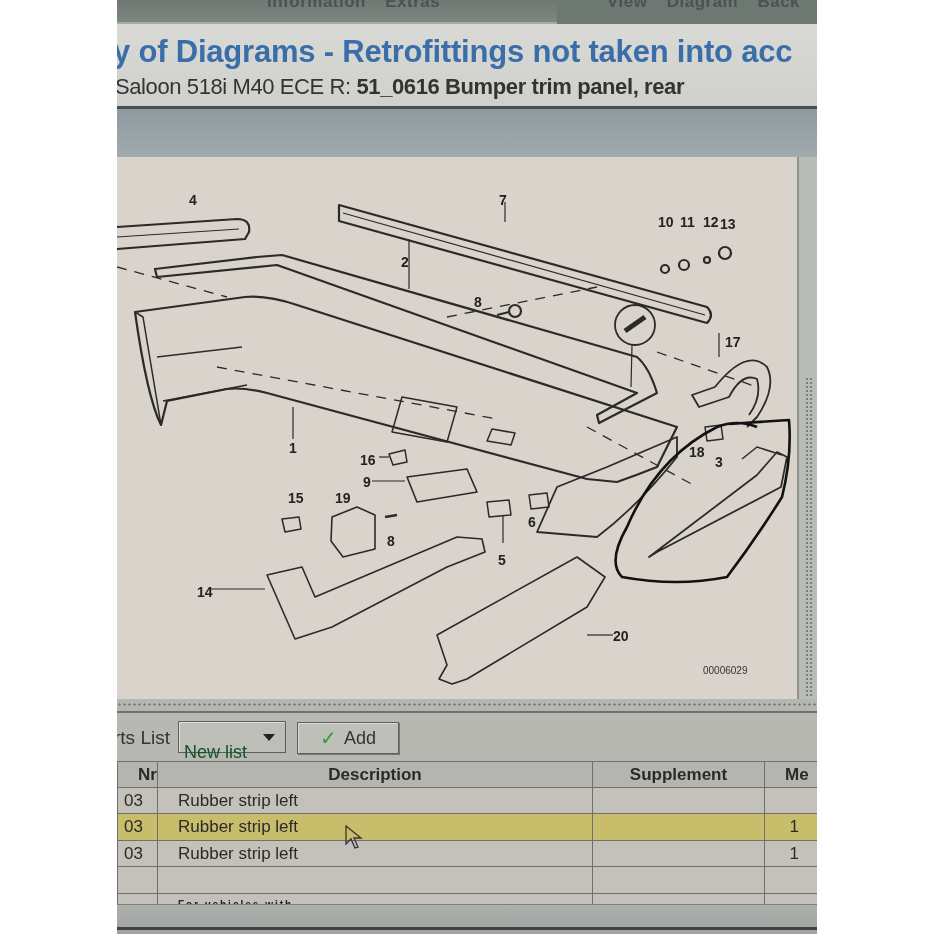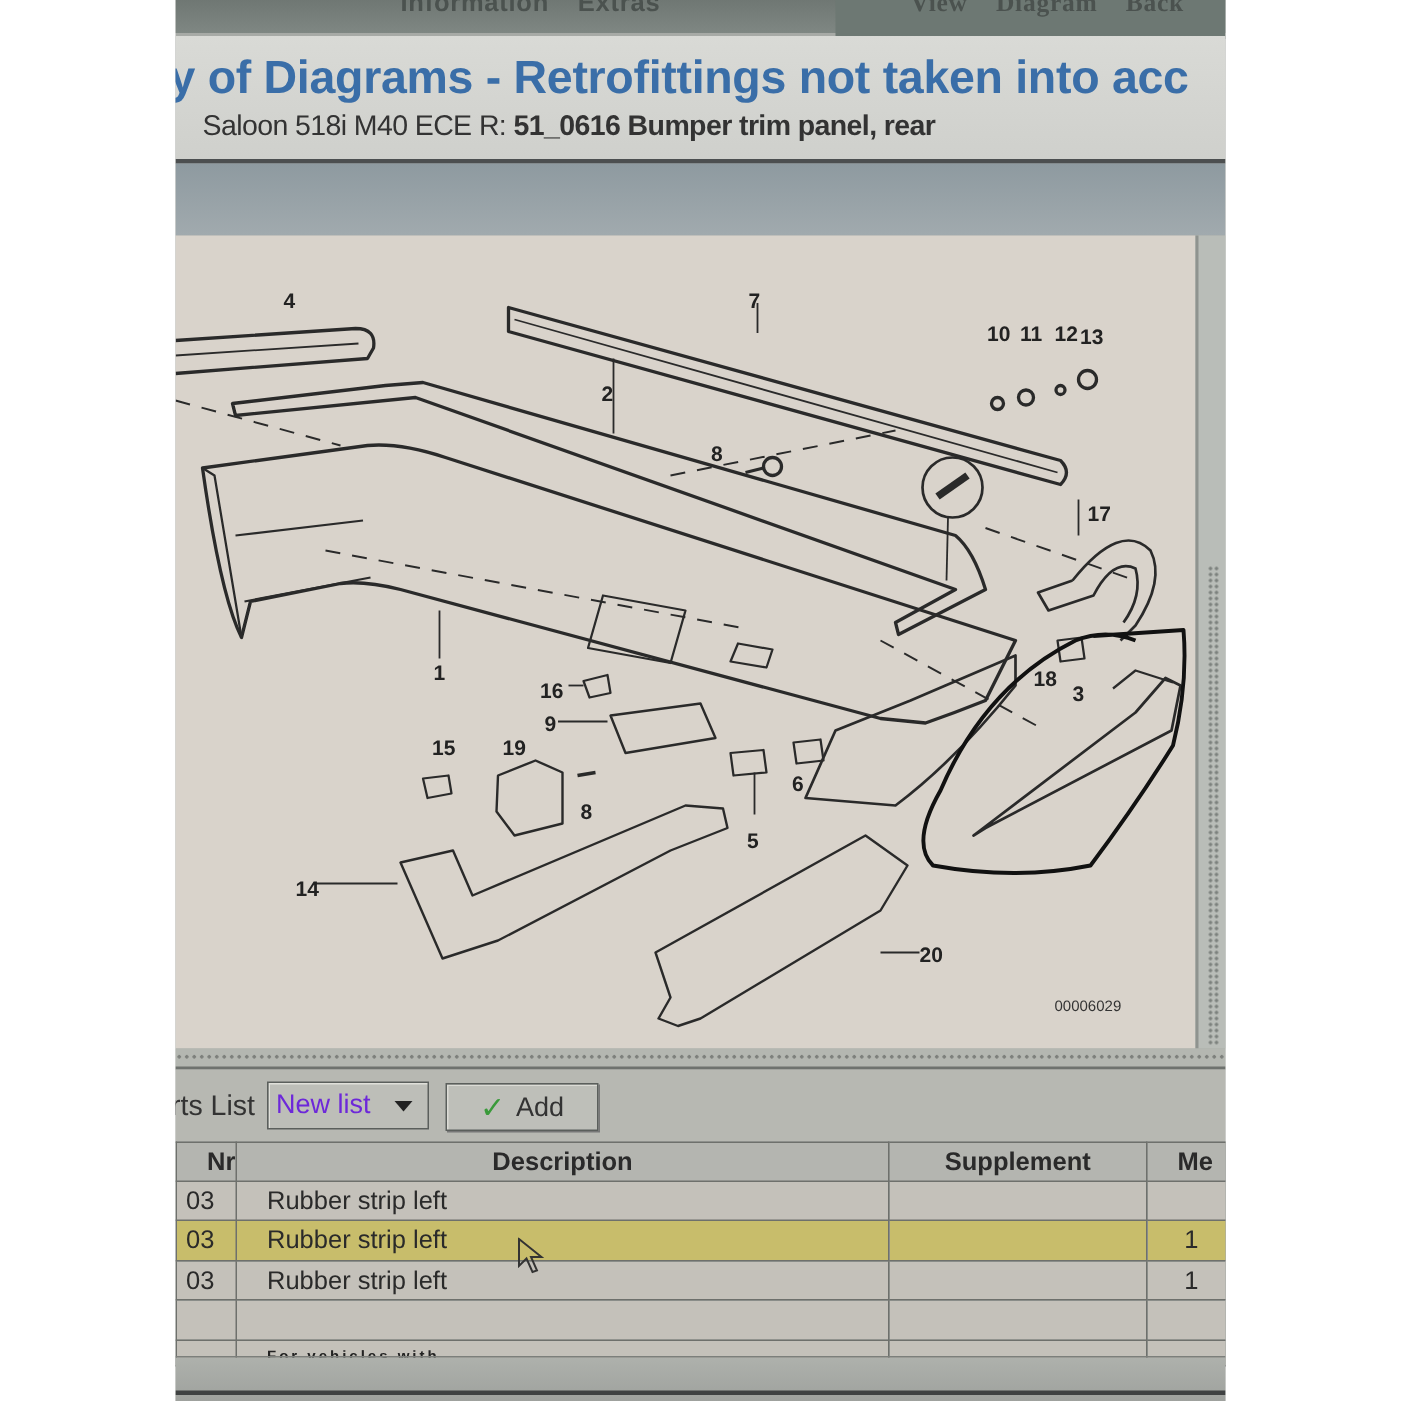--- a/index.html
+++ b/index.html
@@ -12,36 +12,36 @@
     background: #a7aaa6; overflow: hidden;
   }
   
   .menubar {
     position: absolute; left: 0; top: 0; width: 700px; height: 22px;
     background: linear-gradient(#6f7773, #7f8783);
     color: #4b524f; font-size: 17px; font-weight: bold; white-space: nowrap;
   }
   .menubar .items { position: absolute; top: -8px; left: 150px; letter-spacing: 0.5px; }
   .menubar .items span { margin-right: 14px; }
-  .menubar .right { position: absolute; left: 440px; top: 0; width: 260px; height: 26px; background: #6d7873; font-family: Liberation Serif, serif; }
+  .menubar .right { position: absolute; left: 440px; top: 0; width: 260px; height: 26px; background: #6d7873; }
   .menubar .right .items { left: 50px; }
   
   .titleband {
     position: absolute; left: 0; top: 24px; width: 700px; height: 82px;
     background: linear-gradient(#d9dad6, #cfd0cc);
     border-bottom: 3px solid #4c4f50;
     text-align: right;
   }
   .title1 {
     position: absolute; left: -4px; top: 10px; font-size: 31px; font-weight: bold;
     color: #3a6ea8; white-space: nowrap; letter-spacing: -0.2px;
   }
   .title2 {
-    position: absolute; left: -2px; top: 50px; font-size: 19px; color: #333;
-    white-space: nowrap; letter-spacing: -0.4px; margin-left: 20px;
+    position: absolute; left: -2px; top: 50px; font-size: 22px; color: #333;
+    white-space: nowrap; letter-spacing: -0.4px;
   }
   .title2 b { font-weight: bold; }
   .greyband {
     position: absolute; left: 0; top: 109px; width: 700px; height: 48px;
     background: linear-gradient(#8e9aa0, #a1aaae);
   }
   
   .diagram {
     position: absolute; left: 0; top: 157px; width: 680px; height: 542px;
     background: #d9d3cb;
@@ -71,21 +71,21 @@
     position: absolute; left: 0; top: 713px; width: 700px; height: 48px;
     background: #b7b8b2;
   }
   .toolbar .label {
     position: absolute; left: -3px; top: 14px; font-size: 19px; color: #333; text-align: center;
   }
   .toolbar .select {
     position: absolute; left: 61px; top: 8px; width: 106px; height: 30px;
     border: 1px solid #5b5f5c; background: #bdbeb8; box-shadow: inset 1px 1px 0 #e0e0da;
   }
-  .toolbar .select .val { position: absolute; left: 5px; top: 4px; font-size: 18px; color: #6d28d9; }
+  .toolbar .select .val { position: absolute; left: 5px; top: 20px; font-size: 18px; color: #14532d; }
   .toolbar .select .arrow {
     position: absolute; right: 10px; top: 12px; width: 0; height: 0;
     border-left: 6px solid transparent; border-right: 6px solid transparent; border-top: 7px solid #222;
   }
   .toolbar .addbtn {
     position: absolute; left: 180px; top: 9px; width: 100px; height: 30px;
     border: 1px solid #5b5f5c; background: #bebfb9; box-shadow: inset 1px 1px 0 #dcdcd6, 1px 1px 0 #777;
   }
   .toolbar .addbtn .check { position: absolute; left: 22px; top: 3px; font-size: 20px; color: #3a9a3a; }
   .toolbar .addbtn .txt { position: absolute; left: 46px; top: 5px; font-size: 18px; color: #333; }

